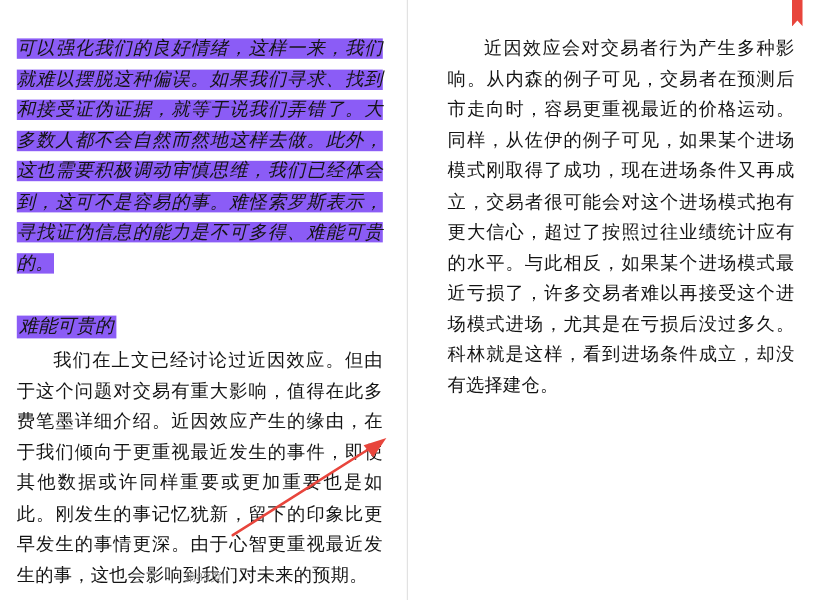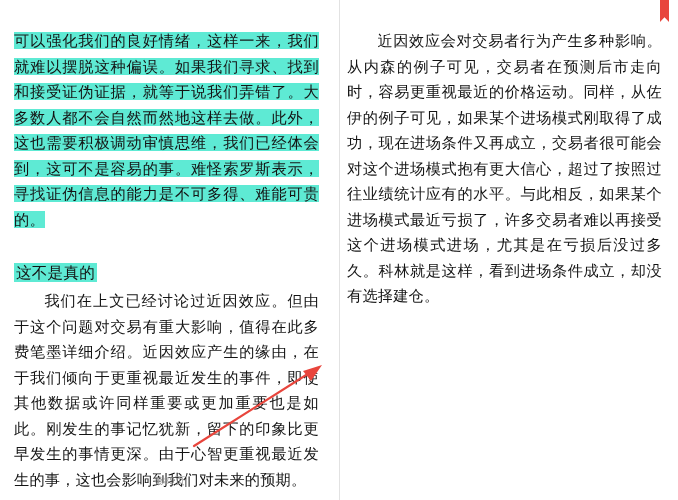--- a/index.html
+++ b/index.html
@@ -26,21 +26,21 @@
     box-sizing: border-box;
     width: 50%;
     height: 100%;
     padding: 28px 26px 0 26px;
   }
   .col-left {
     padding-left: 14px;
     padding-right: 20px;
   }
   .col-right {
-    padding-left: 8px;
+    padding-left: 34px;
     padding-right: 16px;
   }
   .divider {
     position: absolute;
     left: 50%;
     top: 0;
     width: 1px;
     height: 100%;
     background: #e2e2e2;
   }
@@ -48,22 +48,23 @@
     margin: 0 0 2px 0;
     font-size: 15.2px;
     line-height: 25.5px;
     text-align: justify;
     letter-spacing: 0.2px;
   }
   p.indent {
     text-indent: 2em;
   }
   .hl {
-    background: #5eead4;
+    background: #8b5cf6;
     box-decoration-break: clone;
+    font-style: italic;
     -webkit-box-decoration-break: clone;
   }
   .heading {
     margin: 12px 0 2px 0;
     font-size: 15.6px;
     line-height: 26px;
     font-weight: normal;
   }
   .heading .hl {
     padding: 1px 2px;
@@ -102,21 +103,21 @@
 </head>
 <body>
 
 <div class="page">
 
   <div class="column col-left">
     <p class="highlight-para"><span class="hl">可以强化我们的良好情绪，这样一来，我们就难以摆脱这种偏误。如果我们寻求、找到和接受证伪证据，就等于说我们弄错了。大多数人都不会自然而然地这样去做。此外，这也需要积极调动审慎思维，我们已经体会到，这可不是容易的事。难怪索罗斯表示，寻找证伪信息的能力是不可多得、难能可贵的。</span></p>
 
     <div class="gap-md"></div>
 
-    <p class="heading"><span class="hl">这不是真的</span></p>
+    <p class="heading"><span class="hl">难能可贵的</span></p>
 
     <p class="indent">我们在上文已经讨论过近因效应。但由于这个问题对交易有重大影响，值得在此多费笔墨详细介绍。近因效应产生的缘由，在于我们倾向于更重视最近发生的事件，即使其他数据或许同样重要或更加重要也是如此。刚发生的事记忆犹新，留下的印象比更早发生的事情更深。由于心智更重视最近发生的事，这也会影响到我们对未来的预期。</p>
 
     <div class="footer">第89页</div>
   </div>
 
   <div class="divider"></div>
 
   <div class="column col-right">
     <p class="indent">近因效应会对交易者行为产生多种影响。从内森的例子可见，交易者在预测后市走向时，容易更重视最近的价格运动。同样，从佐伊的例子可见，如果某个进场模式刚取得了成功，现在进场条件又再成立，交易者很可能会对这个进场模式抱有更大信心，超过了按照过往业绩统计应有的水平。与此相反，如果某个进场模式最近亏损了，许多交易者难以再接受这个进场模式进场，尤其是在亏损后没过多久。科林就是这样，看到进场条件成立，却没有选择建仓。</p>

